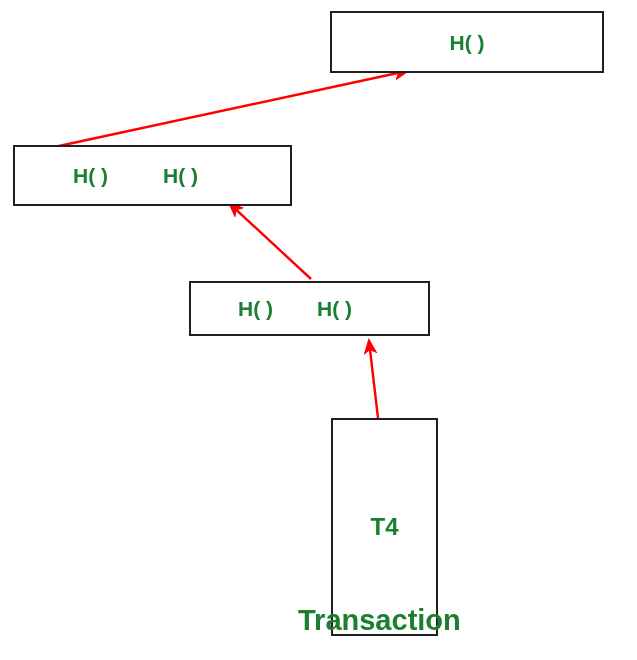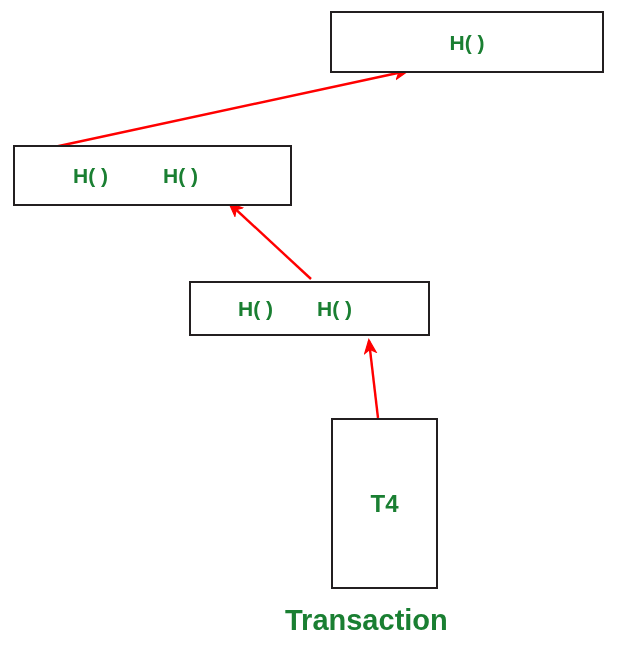--- a/index.html
+++ b/index.html
@@ -50,21 +50,21 @@
   .tx-label {
     color: #1a7f32;
     font-family: "Liberation Sans", sans-serif;
     font-weight: bold;
     font-size: 24px;
     line-height: 1;
     white-space: nowrap;
   }
   #caption {
     position: absolute;
-    left: 285px;
+    left: 298px;
     top: 606px;
     color: #1a7f32;
     font-family: "Liberation Sans", sans-serif;
     font-weight: bold;
     font-size: 29px;
     line-height: 1;
     white-space: nowrap;
     z-index: 3;
   }
   #arrow-layer {
@@ -106,19 +106,19 @@
     </div>
   </div>
 
   <div class="node-box" style="left:189px; top:281px; width:241px; height:55px;">
     <div class="hash-row" style="justify-content:flex-start; padding-left:47px; gap:44px;">
       <span class="hash-label">H( )</span>
       <span class="hash-label">H( )</span>
     </div>
   </div>
 
-  <div class="node-box" style="left:331px; top:418px; width:107px; height:171px;justify-content:center;">
+  <div class="node-box" style="left:331px; top:418px; width:107px; height:218px;justify-content:center;">
     <span class="tx-label">T4</span>
   </div>
 
   <div id="caption">Transaction</div>
 
 </div>
 
 </body></html>

